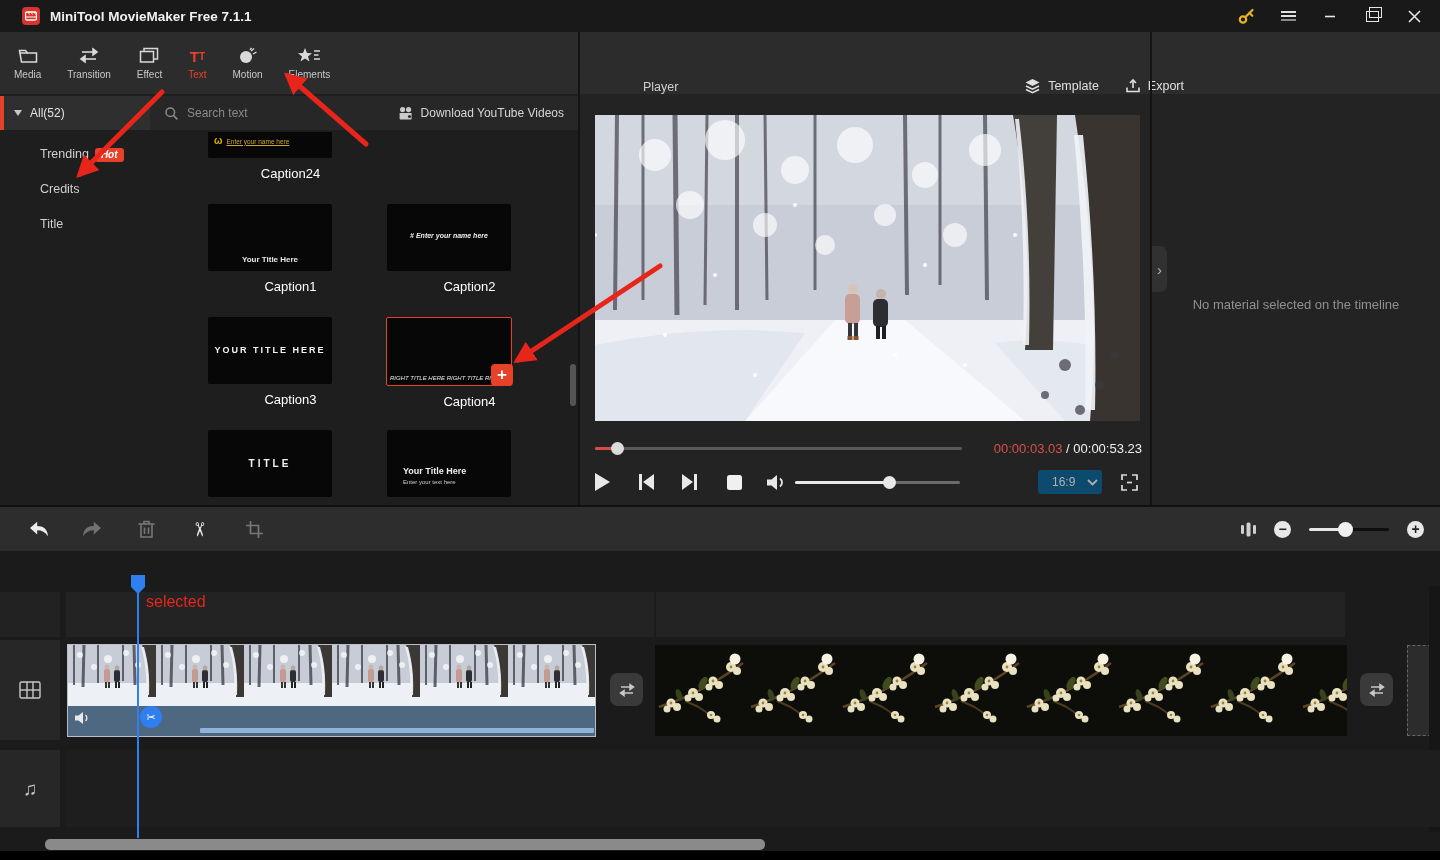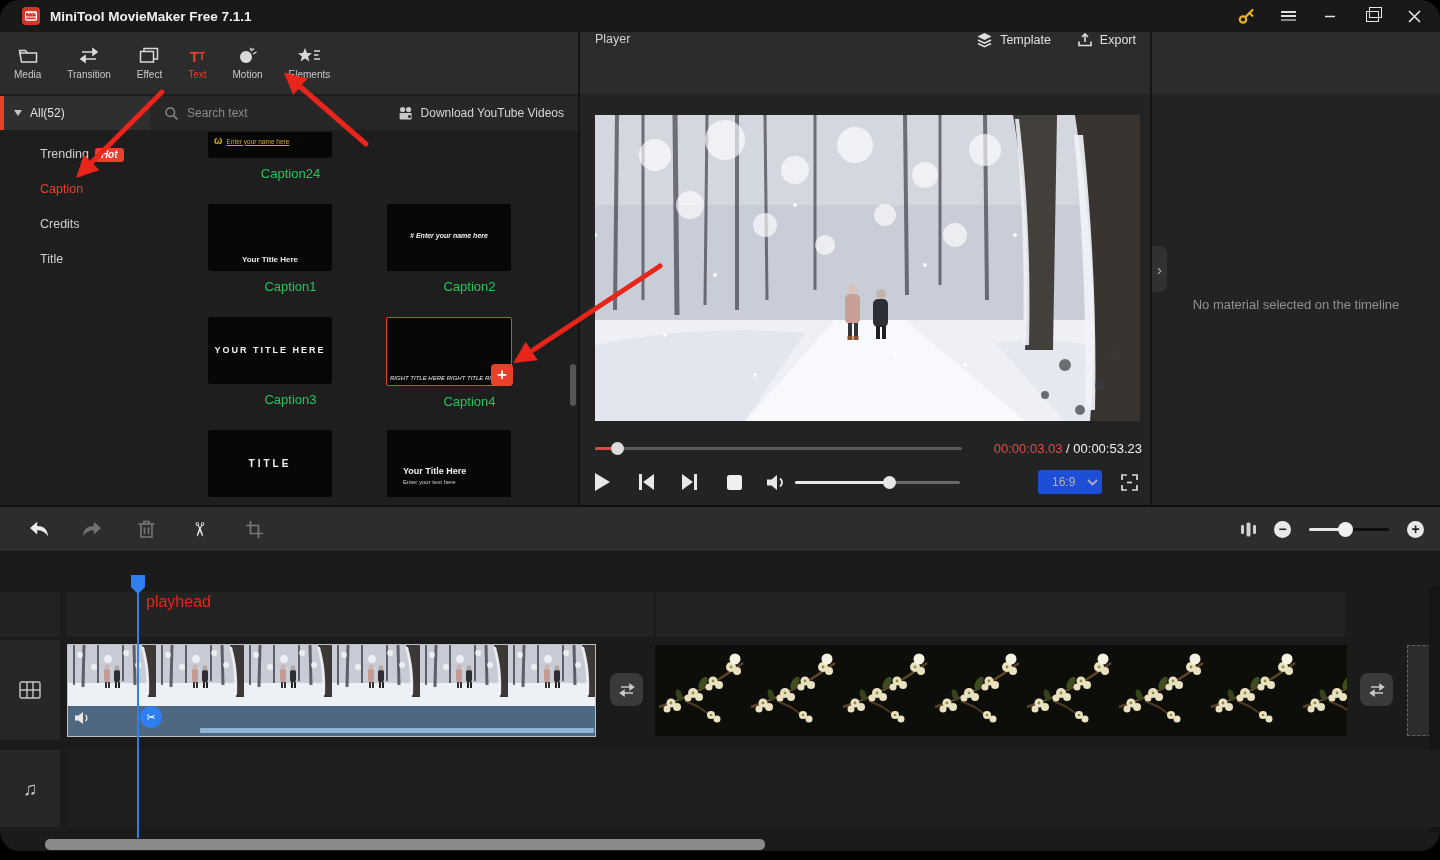--- a/index.html
+++ b/index.html
@@ -1,17 +1,17 @@
 <!DOCTYPE html>
 <html><head>
 <meta charset="utf-8">
 <style>
   html,body{margin:0;padding:0;background:#000;}
   #app{position:relative;width:1440px;height:851px;overflow:hidden;background:#1b1b1b;
-       font-family:"Liberation Sans",sans-serif;-webkit-font-smoothing:antialiased;color:#ddd;border-radius:20px;}
+       font-family:"Liberation Sans",sans-serif;-webkit-font-smoothing:antialiased;color:#ddd;}
 
   
   #titlebar{position:absolute;left:0;top:0;width:1440px;height:32px;background:#191919;display:flex;align-items:center;}
   #app-logo{width:18px;height:18px;margin-left:22px;border-radius:4px;background:#d7342c;display:flex;align-items:center;justify-content:center;}
   #win-title{margin-left:10px;font-size:13.5px;font-weight:bold;color:#f0f0f0;}
   #titlebar-right{margin-left:auto;display:flex;align-items:center;gap:22px;padding-right:16px;}
   .tb-btn{width:20px;height:20px;display:flex;align-items:center;justify-content:center;color:#e6e6e6;font-size:14px;}
   .hamb span{display:block;width:15px;height:2px;background:#e0e0e0;margin:2px 0;}
   .hamb span:last-child{background:#8a8a8a;}
   .restore-glyph{position:relative;width:11px;height:9px;border:1.5px solid #e6e6e6;background:#191919;}
@@ -22,21 +22,21 @@
   #tabs{position:absolute;left:14px;top:0;height:62px;display:flex;gap:26px;align-items:center;}
   .tab{display:flex;flex-direction:column;align-items:center;gap:5px;cursor:pointer;}
   .tab .ticon{height:18px;display:flex;align-items:flex-end;}
   .tab .tlabel{font-size:10px;color:#c9c9c9;}
   .tab.active .tlabel{color:var(--accent,#e8412a);}
   .texticon{font-weight:bold;color:var(--accent,#e8412a);font-size:15px;line-height:15px;}
   .texticon .small{font-size:10px;}
   .vdiv{position:absolute;top:32px;height:473px;width:2px;background:#141414;}
 
   
-  #player-header{position:absolute;left:580px;top:32px;width:570px;height:62px;display:flex;align-items:flex-start;}
+  #player-header{position:absolute;left:580px;top:32px;width:570px;height:62px;display:flex;align-items:flex-end;padding-left:48px;}
   #player-title{margin-left:15px;font-size:12.5px;color:#cfcfcf;}
   #player-header-right{margin-left:auto;display:flex;align-items:center;gap:26px;padding-right:14px;}
   .hdr-btn{display:flex;align-items:center;gap:7px;font-size:12.5px;color:#e0e0e0;cursor:pointer;}
 
   
   #left-body{position:absolute;left:0;top:94px;width:578px;height:411px;background:#1e1e1e;}
   #all-row{position:absolute;left:0;top:2px;width:150px;height:34px;background:#2f2f2f;display:flex;align-items:center;}
   #all-accent{width:4px;height:34px;background:var(--accent,#e8412a);}
   #all-caret{width:0;height:0;border-left:4.5px solid transparent;border-right:4.5px solid transparent;border-top:6px solid #c8c8c8;margin-left:10px;}
   #all-label{margin-left:8px;font-size:12px;color:#e2e2e2;}
@@ -49,21 +49,21 @@
   #side-list li.active{color:var(--accent,#e8412a);}
   .hot-badge{display:inline-block;margin-left:6px;background:var(--accent,#e8412a);color:#fff;font-size:10px;font-style:italic;font-weight:bold;line-height:14px;padding:0 6px;border-radius:3px;}
 
   
   #cap-area{position:absolute;left:150px;top:38px;width:428px;height:373px;overflow:hidden;}
   #cap-grid{margin-top:-41px;}
   .cap-row{height:113px;display:flex;padding-left:58px;gap:55px;}
   .cap-cell{width:124px;display:flex;flex-direction:column;align-items:center;}
   .cap-thumb{position:relative;width:124px;height:67px;background:#070707;border-radius:2px;overflow:visible;}
   .cap-thumb .clipbox{position:absolute;inset:0;overflow:hidden;border-radius:2px;}
-  .cap-name{margin-top:8px;font-size:13px;color:#22c55e;margin-left:41px;}
+  .cap-name{margin-top:8px;font-size:13px;color:#ffffff;margin-left:41px;}
   .cap-thumb.selected{border:1px solid var(--accent,#e8412a);}
   .add-badge{position:absolute;right:-2px;bottom:-1px;width:22px;height:22px;border-radius:4px;background:var(--accent,#e8412a);color:#fff;
              font-size:17px;font-weight:bold;line-height:21px;text-align:center;cursor:pointer;z-index:3;}
   .pt-c24{position:absolute;left:6px;bottom:12px;right:4px;display:flex;align-items:center;gap:4px;}
   .pt-c24 .glyph{color:#d8b400;font-weight:bold;font-size:10px;line-height:10px;}
   .pt-c24 .txt{color:#cfa92a;font-size:6.5px;text-decoration:underline;white-space:nowrap;}
   .pt-c1{position:absolute;left:0;right:0;bottom:7px;text-align:center;color:#e8e8e8;font-size:8px;font-weight:bold;}
   .pt-c2{position:absolute;left:0;right:0;top:28px;text-align:center;color:#f0f0f0;font-size:7px;font-weight:bold;font-style:italic;}
   .pt-c3{position:absolute;left:0;right:0;top:28px;text-align:center;color:#f2f2f2;font-size:9px;font-weight:bold;letter-spacing:2px;}
   .pt-c4{position:absolute;left:3px;right:3px;bottom:4px;color:#e8e8e8;font-size:6px;font-style:italic;white-space:nowrap;overflow:hidden;}
@@ -79,21 +79,21 @@
   #seek-fill{height:3px;border-radius:2px;background:#d94b43;width:6%;}
   #seek-handle{position:absolute;top:-5px;width:13px;height:13px;border-radius:50%;background:#dcdcdc;}
   #time-text{position:absolute;right:8px;top:347px;font-size:13px;}
   #time-cur{color:var(--time-current,#d85049);}
   #time-sep,#time-total{color:#f0f0f0;white-space:pre;}
   #controls{position:absolute;left:0;top:372px;width:570px;height:32px;}
   .ctl{position:absolute;top:0;height:32px;display:flex;align-items:center;justify-content:center;cursor:pointer;}
   #vol-track{position:absolute;left:215px;top:15px;width:165px;height:3px;border-radius:2px;background:#6a6a6a;}
   #vol-fill{height:3px;border-radius:2px;background:#e8e8e8;width:57%;}
   #vol-handle{position:absolute;top:-5px;width:13px;height:13px;border-radius:50%;background:#e8e8e8;}
-  #aspect-dd{position:absolute;left:458px;top:4px;width:64px;height:24px;background:#1d4ed8;border-radius:3px;display:flex;align-items:center;cursor:pointer;}
+  #aspect-dd{position:absolute;left:458px;top:4px;width:64px;height:24px;background:#0c4a6e;border-radius:3px;display:flex;align-items:center;cursor:pointer;}
   #aspect-val{margin-left:14px;font-size:12px;color:#b0b0b0;}
 
   
   #right-body{position:absolute;left:1152px;top:94px;width:288px;height:411px;background:#232323;}
   #collapse-tab{position:absolute;left:0;top:152px;width:15px;height:46px;background:#313131;border-radius:0 7px 7px 0;
                 display:flex;align-items:center;justify-content:center;color:#b5b5b5;font-size:15px;cursor:pointer;}
   #empty-msg{position:absolute;left:0;top:203px;width:288px;text-align:center;font-size:13px;color:#909090;}
 
   
   #hdiv{position:absolute;left:0;top:505px;width:1440px;height:2px;background:#101010;}
@@ -379,23 +379,20 @@
               <circle cx="11.5" cy="10.5" r="1.6" fill="#2c2c2c"></circle>
             </svg>
         </span>
         <span>Download YouTube Videos</span>
       </div>
     </div>
     <ul id="side-list">
       <li>
         <span>Trending</span>
         <span class="hot-badge">Hot</span>
-      </li>
-      <li class="active">
-        <span>Caption</span>
       </li>
       <li>
         <span>Credits</span>
       </li>
       <li>
         <span>Title</span>
       </li>
     </ul>
 
     <div id="cap-area">
@@ -784,21 +781,21 @@
     <div id="bs-pink"></div>
     <div id="bs-pale"></div>
   </div>
 
   <div id="playhead-line"></div>
   <div id="playhead-marker">
     <svg width="16" height="21" viewBox="0 0 16 21">
         <path d="M1,1 H15 V13 L8,20 L1,13 Z" fill="#2f7ff0"></path>
       </svg>
   </div>
-  <div id="playhead-note">playhead</div>
+  <div id="playhead-note">selected</div>
 
   <svg id="annot">
     <defs>
       <marker id="arr" viewBox="0 0 10 10" refX="7.5" refY="5" markerWidth="4.4" markerHeight="4.4" orient="auto-start-reverse">
         <path d="M0,0 L10,5 L0,10 Z" fill="#e8251a"></path>
       </marker>
     </defs>
     <g stroke="#e8251a" stroke-width="5" stroke-linecap="round">
       <line x1="366" y1="144" x2="288" y2="76" marker-end="url(#arr)"></line>
       <line x1="162" y1="92" x2="80" y2="174" marker-end="url(#arr)"></line>

